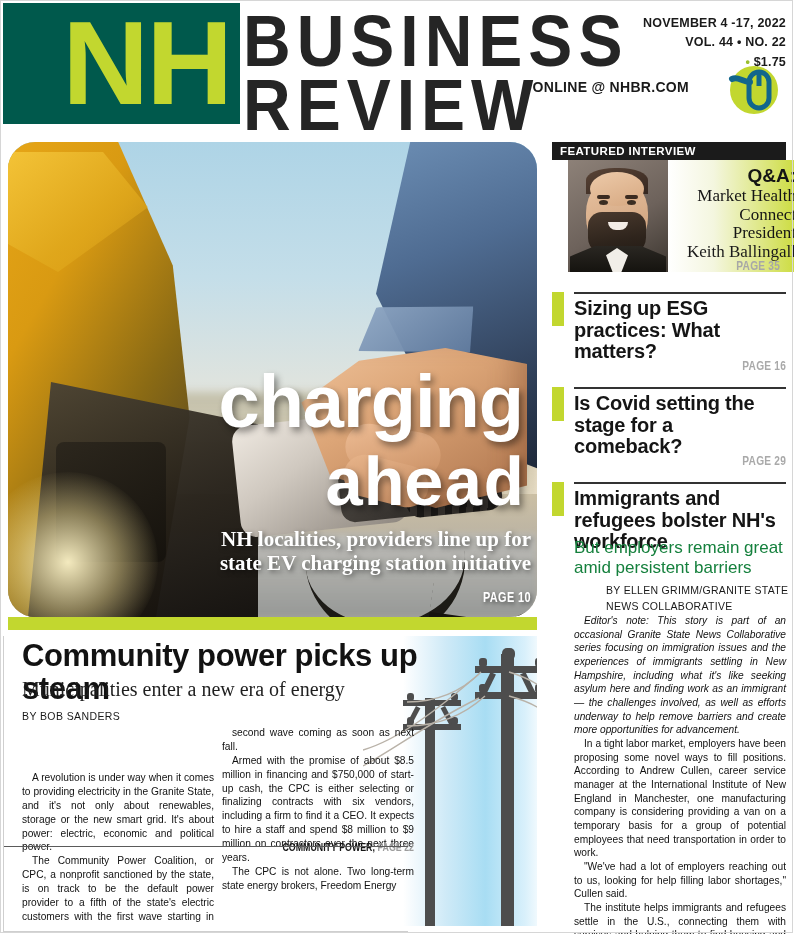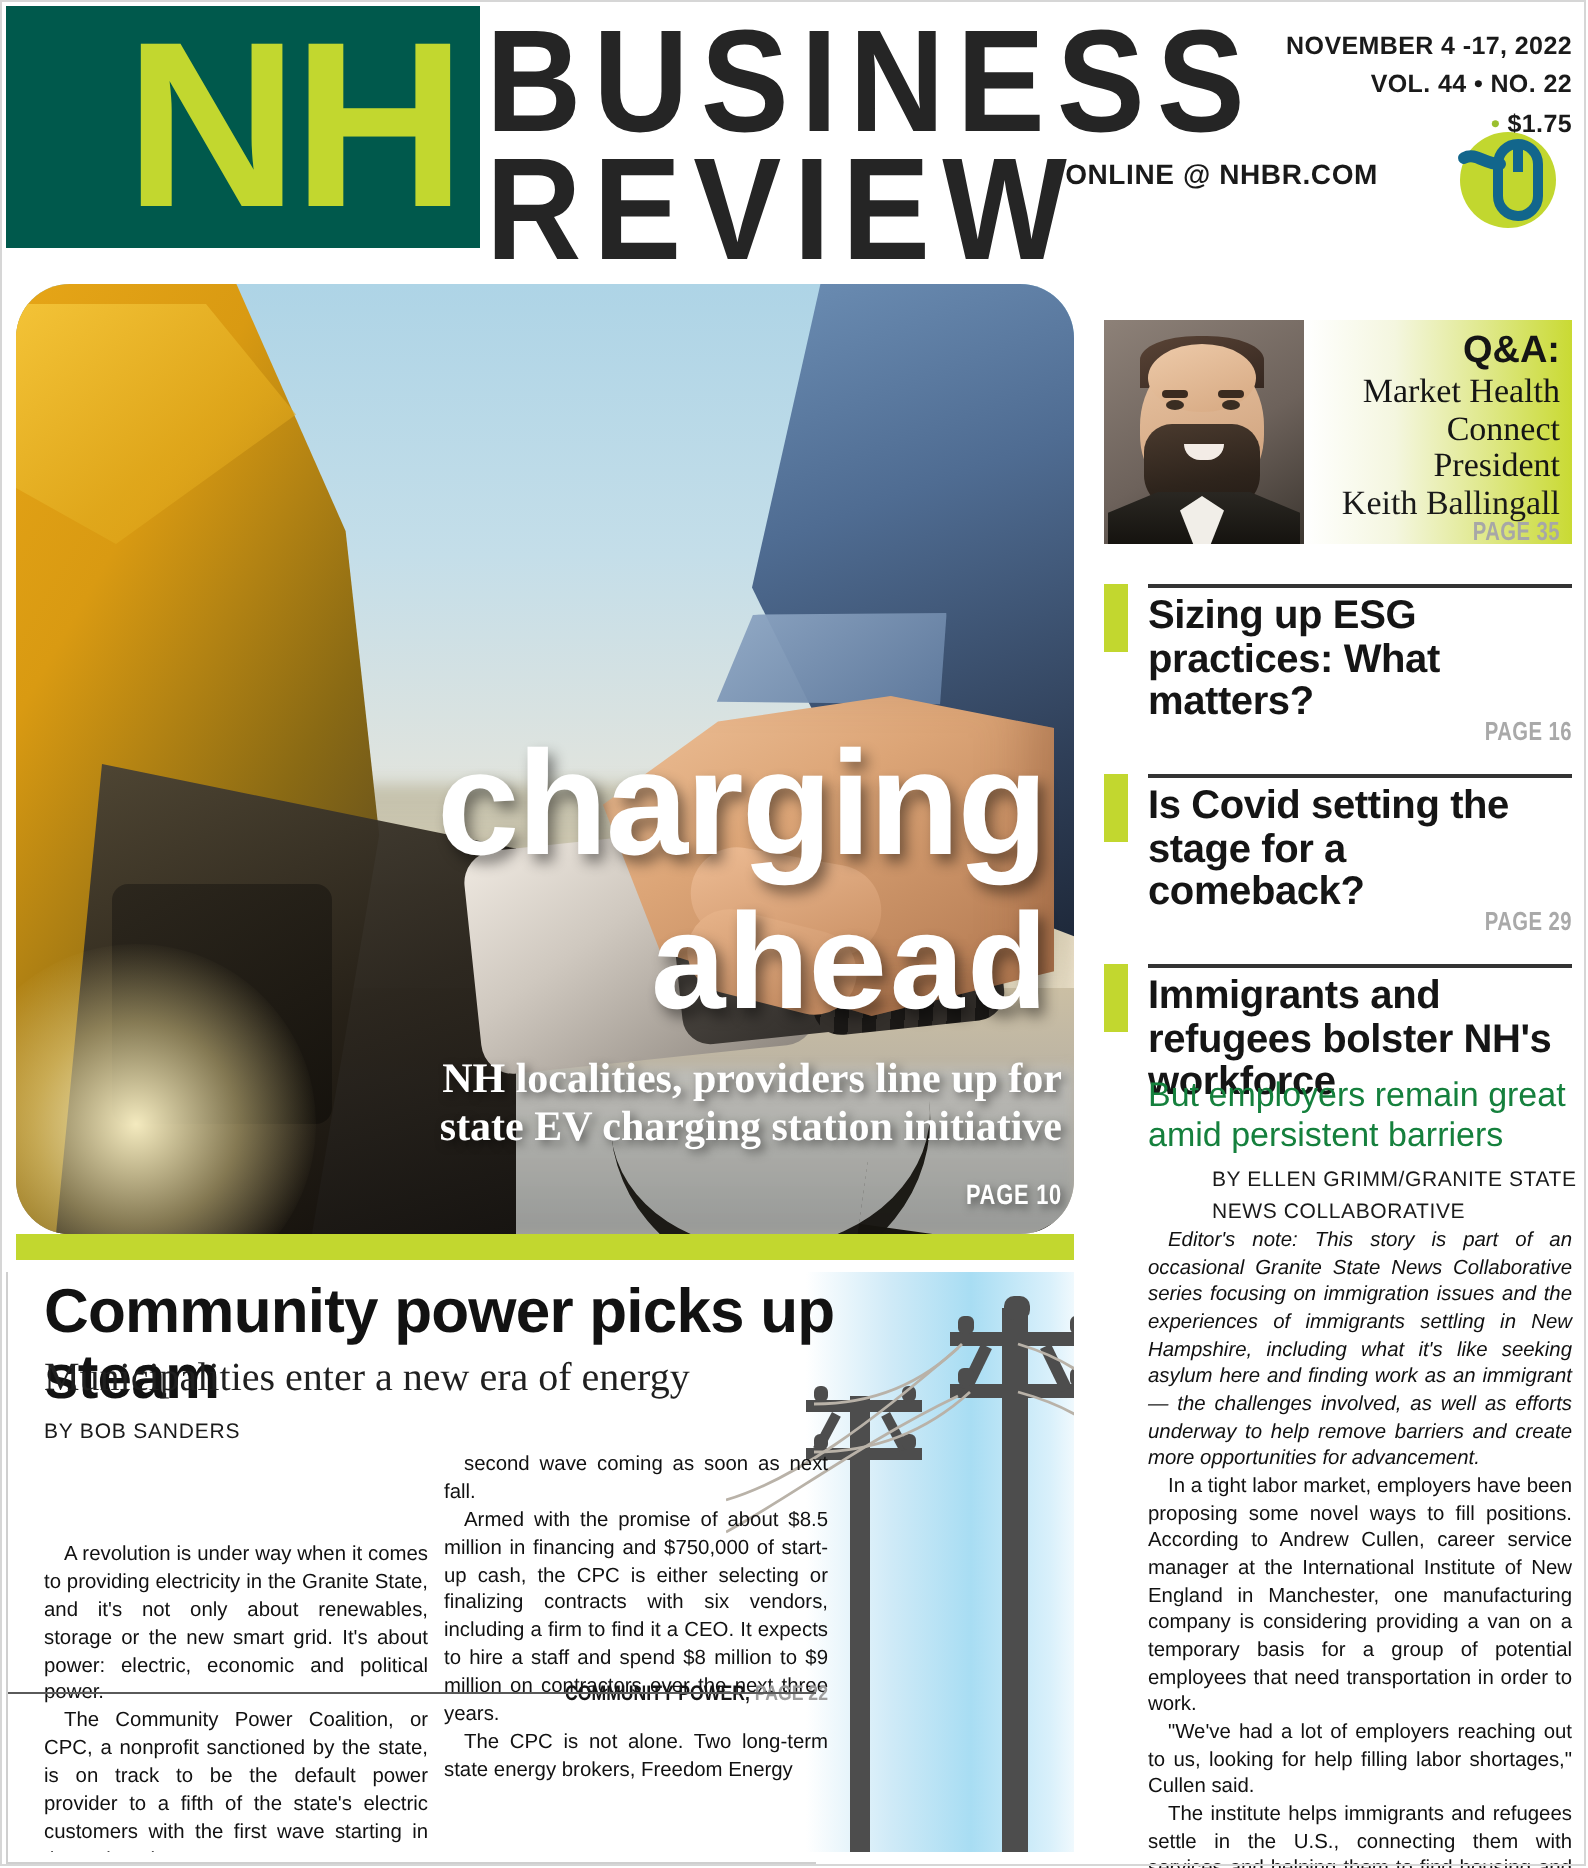--- a/index.html
+++ b/index.html
@@ -99,21 +99,21 @@
     letter-spacing:.5px;transform:scaleX(.78);transform-origin:right top;
     text-shadow:2px 2px 5px rgba(0,0,0,.5);}
 
   #lime-band{position:absolute;left:8px;top:617px;width:529px;height:13px;background:#C2D72F;}
 
   
   #sidebar{position:absolute;left:552px;top:142px;width:234px;height:790px;}
   #feat-bar{position:absolute;left:0;top:0;width:234px;height:18px;background:#1b1b1b;}
   #feat-bar span{position:absolute;left:8px;top:3px;color:#fff;font-size:11.5px;
     font-weight:700;letter-spacing:.4px;}
-  #qa-wrap{position:absolute;left:0;top:18px;width:199px;height:112px;text-decoration:underline;}
+  #qa-wrap{position:absolute;left:16px;top:18px;width:199px;height:112px;text-decoration:underline;}
   #qa-photo{position:absolute;left:0;top:0;width:100px;height:112px;overflow:hidden;
     background:linear-gradient(150deg,#8d8178 0%,#6d625b 55%,#3c3630 100%);}
   .f{position:absolute;}
   #face{left:18px;top:16px;width:62px;height:74px;border-radius:50% 50% 44% 44%;
     background:linear-gradient(160deg,#e9c4a2,#cb9d78);}
   #forehead{left:22px;top:12px;width:54px;height:34px;border-radius:50%;
     background:linear-gradient(160deg,#edcaa9,#d6a881);}
   #hair{left:18px;top:8px;width:62px;height:26px;border-radius:46% 46% 0 0;
     background:linear-gradient(160deg,#5a4436,#352720);}
   #beard{left:20px;top:52px;width:58px;height:46px;border-radius:14px 14px 44% 44%;
@@ -238,20 +238,23 @@
 
   <div id="hl-charging">charging</div>
   <div id="hl-ahead">ahead</div>
   <div id="deck">NH localities, providers line up for state EV charging station initiative</div>
   <div id="deck-page">PAGE 10</div>
 </div>
 <div id="lime-band"></div>
 
 <div id="sidebar">
 
+  <div id="feat-bar">
+    <span>FEATURED INTERVIEW</span>
+  </div>
 
   <div id="qa-wrap">
     <div id="qa-photo">
       <div class="f" id="hair"></div>
       <div class="f" id="face"></div>
       <div class="f" id="forehead"></div>
       <div class="f" id="beard"></div>
       <div class="f" id="mouth"></div>
       <div class="f" id="browL"></div>
       <div class="f" id="browR"></div>

